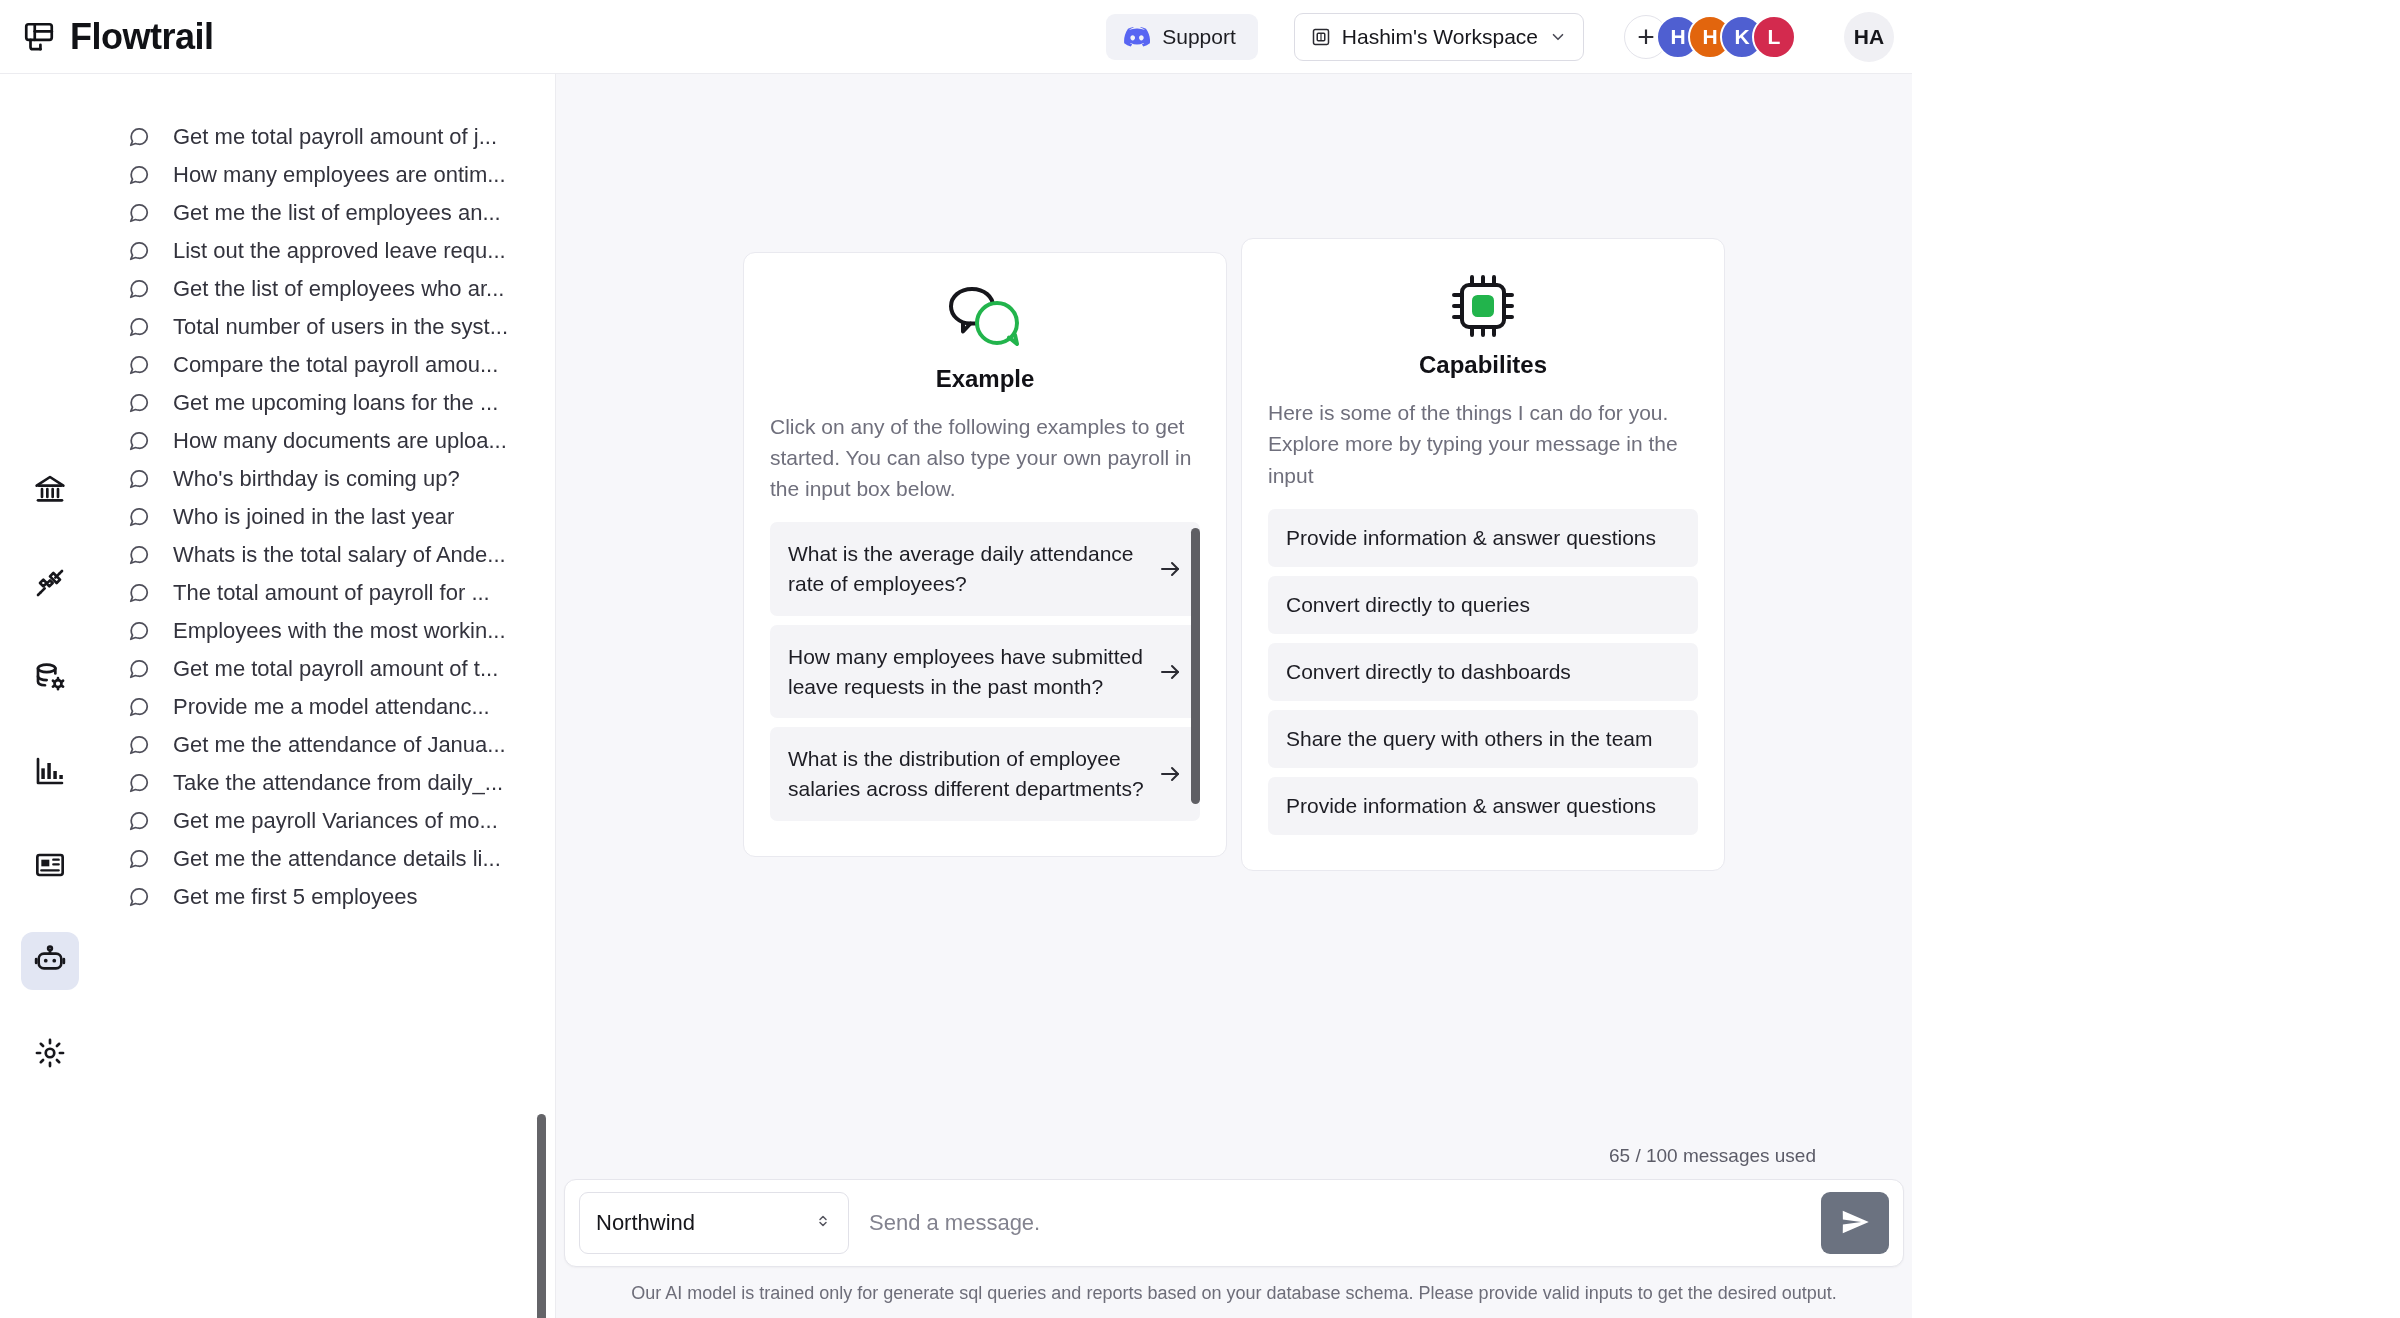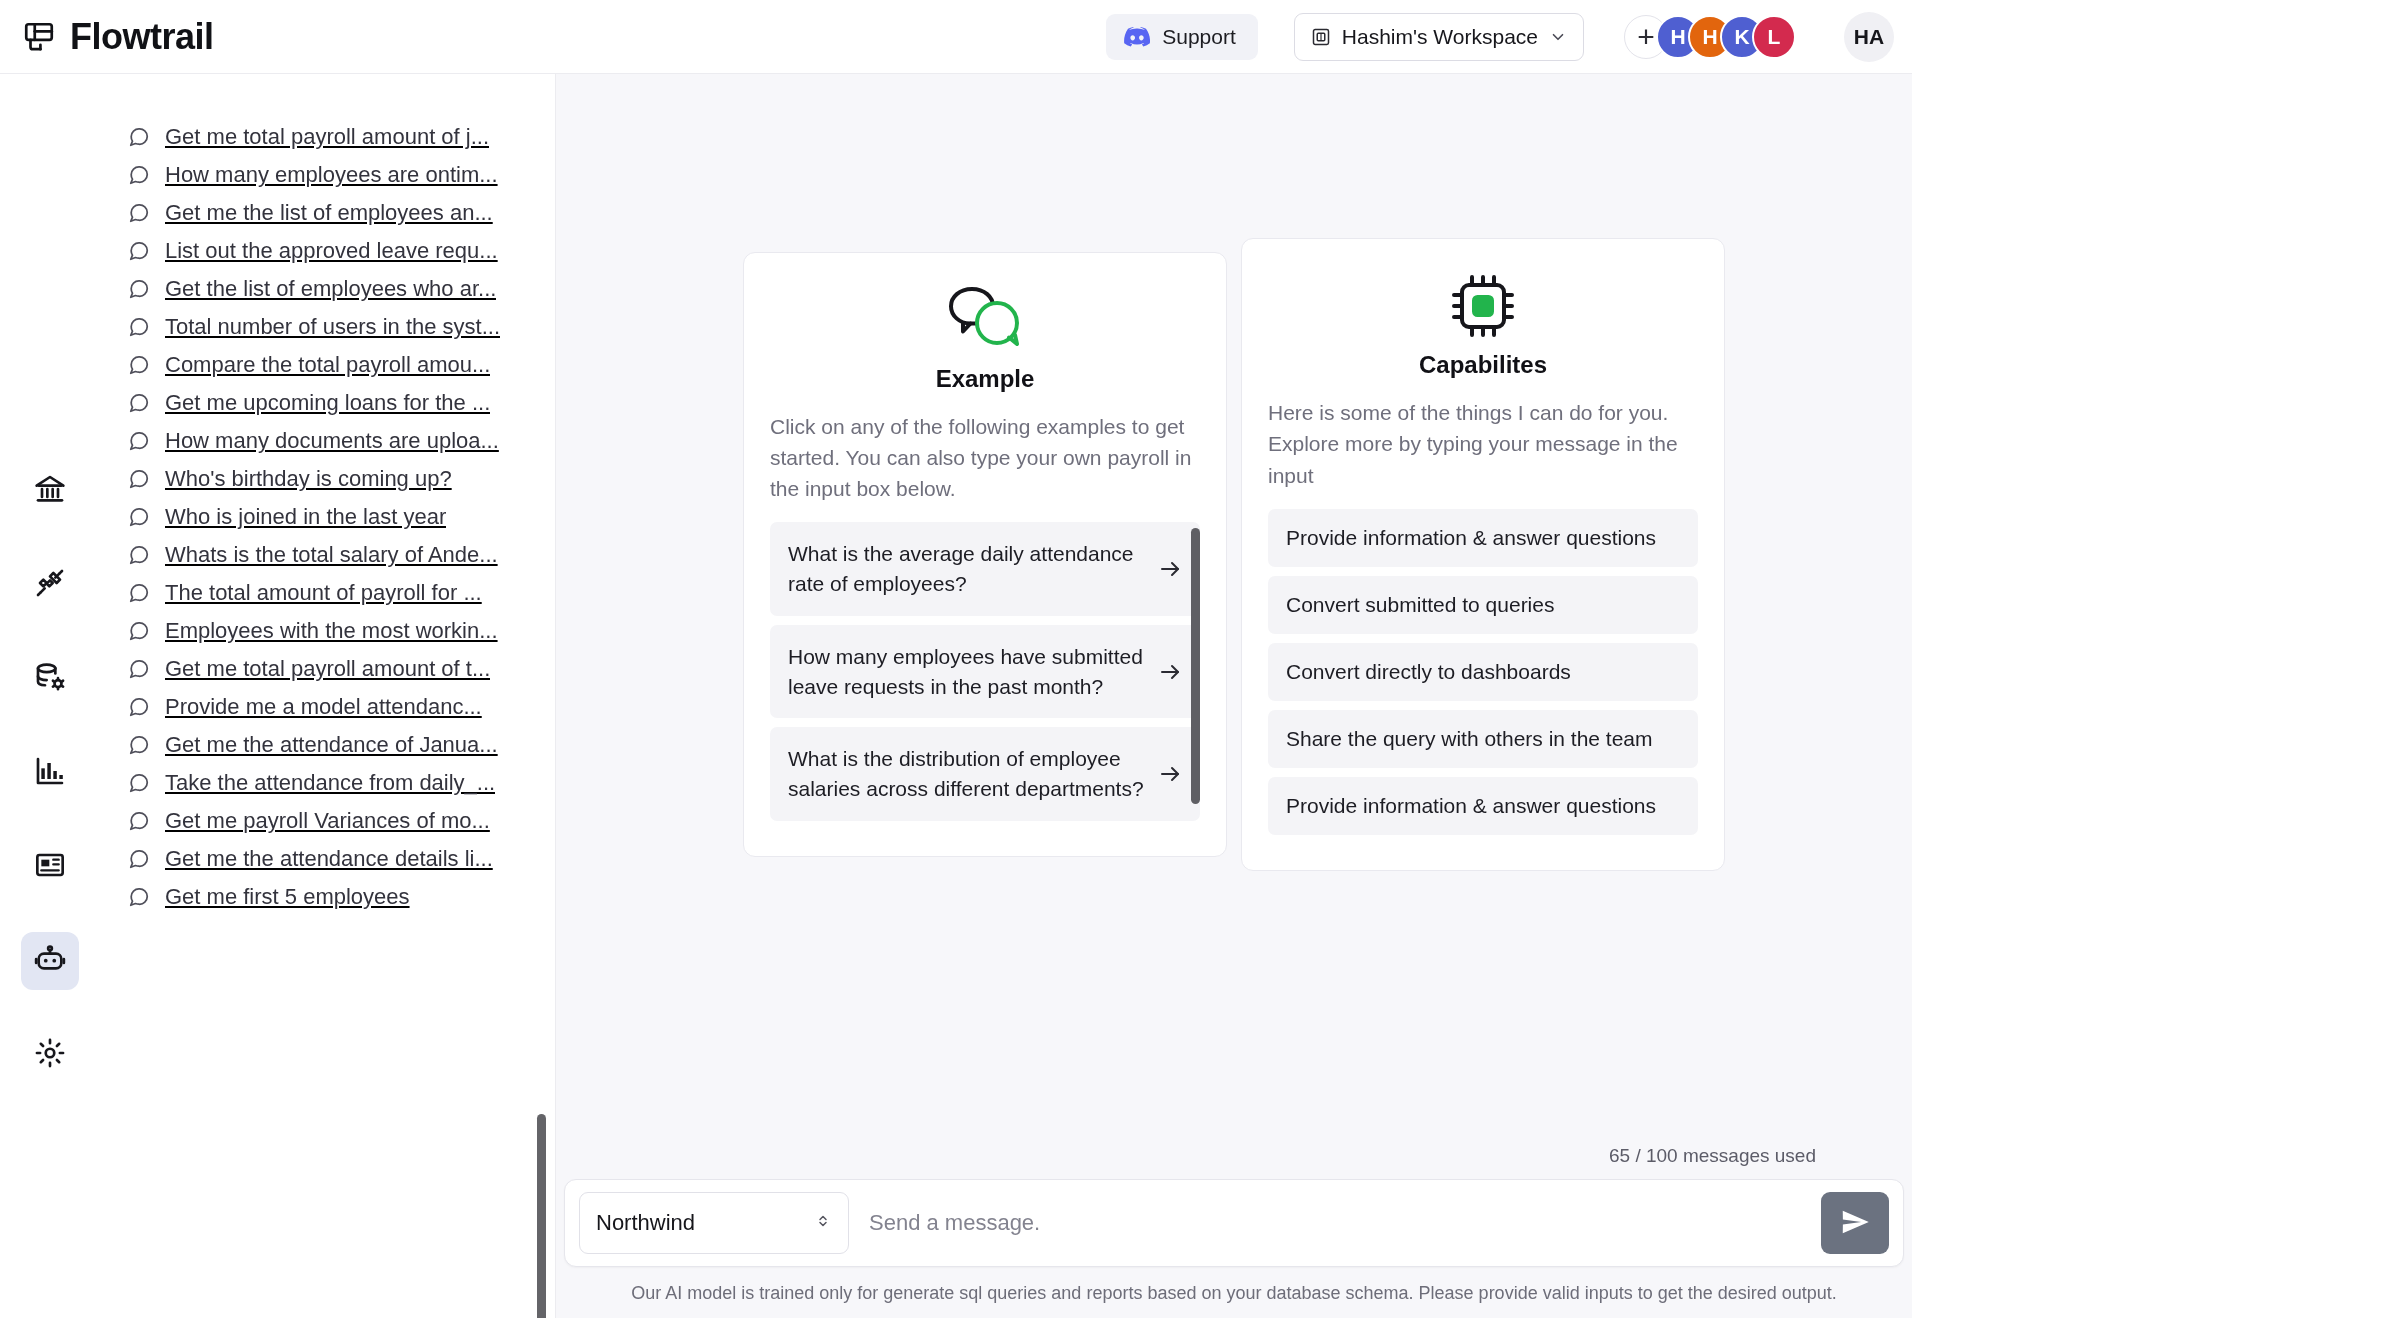--- a/index.html
+++ b/index.html
@@ -85,26 +85,25 @@
   
   .convlist {
     width: 456px; flex: 0 0 456px;
     background: #ffffff;
     border-right: 1px solid #ececf0;
     padding: 44px 0 0 0;
     position: relative;
     overflow: hidden;
   }
   .conv-item {
-    display: flex; align-items: center; gap: 15px;
+    display: flex; align-items: center; gap: 23px;
     padding: 9px 30px 9px 28px;
     height: 38px;
     cursor: pointer;
     white-space: nowrap;
-    text-decoration: underline;
   }
   .conv-item .bubble { width: 22px; height: 22px; flex: 0 0 22px; color: #4f4f5a; }
   .conv-item .txt {
     font-size: 22px; color: #33333d;
     overflow: hidden; text-overflow: ellipsis; white-space: nowrap;
     max-width: 360px;
   }
   .convlist-scroll {
     position: absolute; right: 9px; top: 1040px;
     width: 9px; height: 262px; border-radius: 6px; background: #646468;
@@ -503,21 +502,21 @@
               <rect x="14" y="14" width="42" height="42" rx="7"></rect>
               <rect x="25.5" y="25.5" width="19" height="19" rx="4" fill="#22b44c" stroke="#22b44c" stroke-width="3"></rect>
               <path d="M24 14V6M35 14V6M46 14V6M24 64v-8M35 64v-8M46 64v-8M14 24H6M14 35H6M14 46H6M64 24h-8M64 35h-8M64 46h-8"></path>
             </svg>
           </div>
           <div class="card-title">Capabilites</div>
           <div class="card-desc">Here is some of the things I can do for you. Explore more by typing your message in the input</div>
 
           <div>
             <div class="cap-item">Provide information &amp; answer questions</div>
-            <div class="cap-item">Convert submitted to queries</div>
+            <div class="cap-item">Convert directly to queries</div>
             <div class="cap-item">Convert directly to dashboards</div>
             <div class="cap-item">Share the query with others in the team</div>
             <div class="cap-item">Provide information &amp; answer questions</div>
           </div>
         </div>
 
       </div>
 
       <div class="composer-wrap">
         <div class="msg-count">65 / 100 messages used</div>

